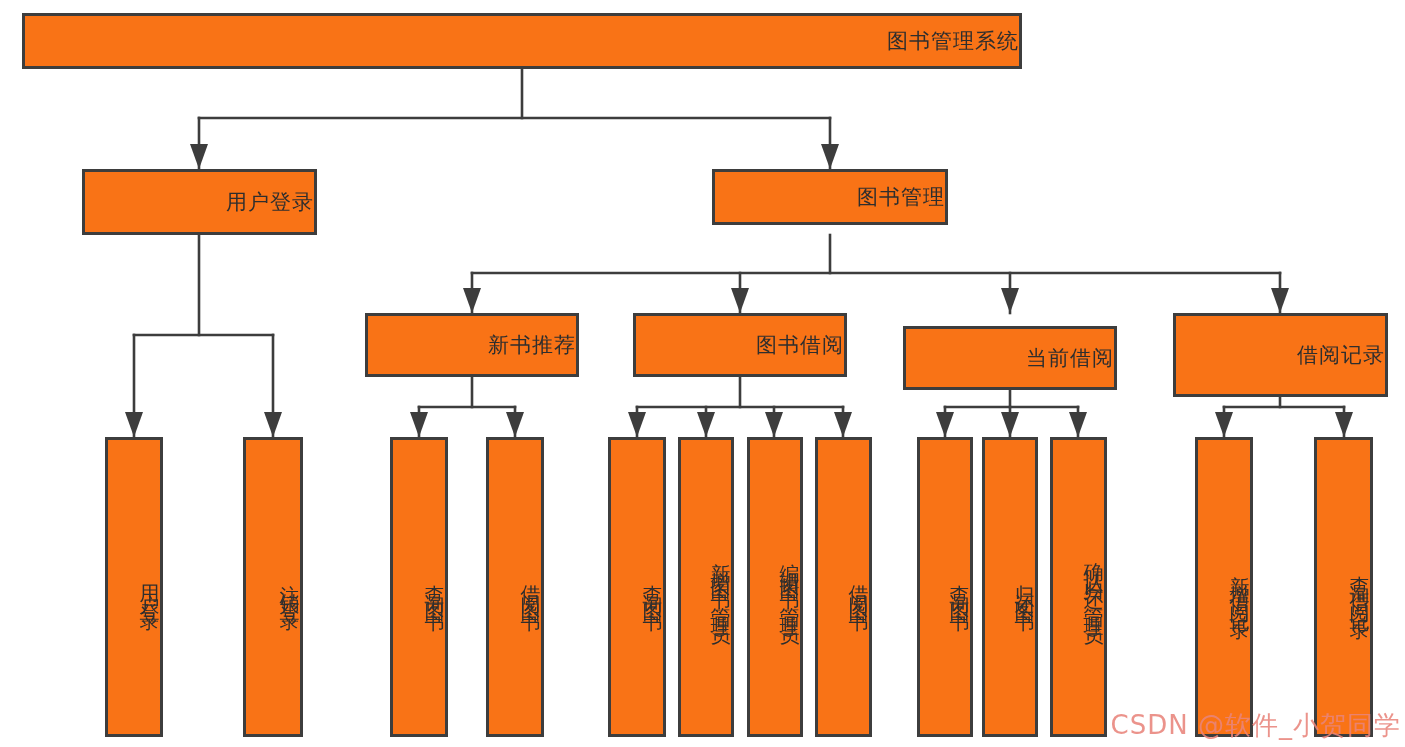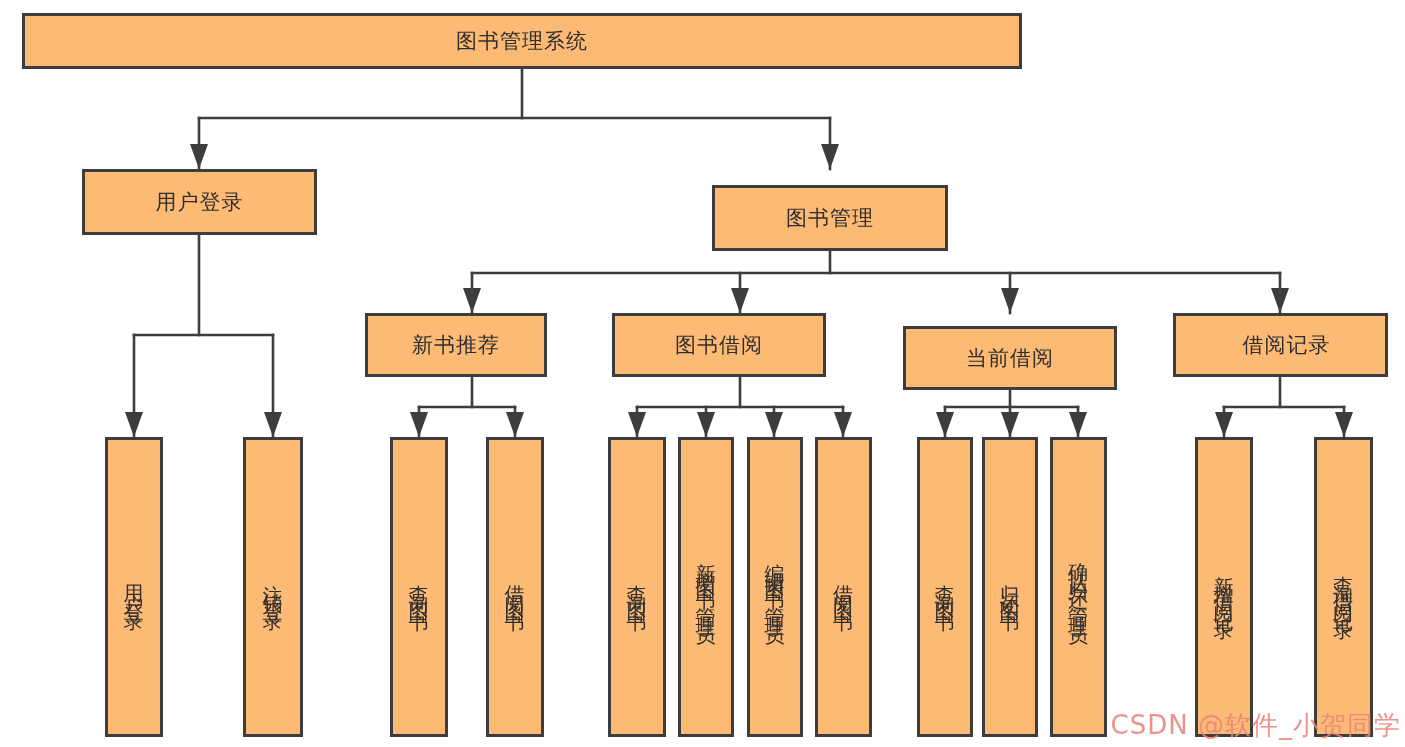--- a/index.html
+++ b/index.html
@@ -8,24 +8,24 @@
     width:1405px;height:747px;
     background:#ffffff;
     font-family:"DejaVu Sans","Liberation Sans",sans-serif;
     overflow:hidden;
   }
   svg.connectors{position:absolute;left:0;top:0;width:1405px;height:747px;}
   .node{
     position:absolute;
     box-sizing:border-box;
     border:3px solid #3d3d3d;
-    background:#fdba74;
+    background:#f97316;
     display:flex;
     align-items:center;
-    justify-content:center;
+    justify-content:flex-end;
     color:#2e2e2e;
   }
   .hnode{font-size:21px;letter-spacing:1px;}
   .vnode span{
     writing-mode:vertical-rl;
     text-orientation:mixed;
     font-size:20px;
     line-height:1;
     letter-spacing:9px;
     white-space:nowrap;
@@ -96,34 +96,34 @@
     </g>
   </svg>
 
   <div class="node hnode" style="left:22px;top:13px;width:1000px;height:56px;">
     <span>图书管理系统</span>
   </div>
 
   <div class="node hnode" style="left:82px;top:169px;width:235px;height:66px;">
     <span>用户登录</span>
   </div>
-  <div class="node hnode" style="left:712px;top:169px;width:236px;height:66px;margin-top:16px;">
+  <div class="node hnode" style="left:712px;top:169px;width:236px;height:56px;">
     <span>图书管理</span>
   </div>
 
-  <div class="node hnode" style="left:365px;top:313px;width:182px;height:64px;">
+  <div class="node hnode" style="left:365px;top:313px;width:214px;height:64px;">
     <span>新书推荐</span>
   </div>
-  <div class="node hnode" style="left:612px;top:313px;width:214px;height:64px;">
+  <div class="node hnode" style="left:633px;top:313px;width:214px;height:64px;">
     <span>图书借阅</span>
   </div>
   <div class="node hnode" style="left:903px;top:313px;width:214px;height:64px;margin-top:13px;">
     <span>当前借阅</span>
   </div>
-  <div class="node hnode" style="left:1173px;top:313px;width:215px;height:64px;padding-left:12px;">
+  <div class="node hnode" style="left:1173px;top:313px;width:215px;height:84px;padding-left:12px;">
     <span>借阅记录</span>
   </div>
 
   <div class="node vnode" style="left:105px;top:437px;width:58px;height:300px;">
     <span>用户登录</span>
   </div>
   <div class="node vnode" style="left:243px;top:437px;width:60px;height:300px;">
     <span>注销登录</span>
   </div>
 

